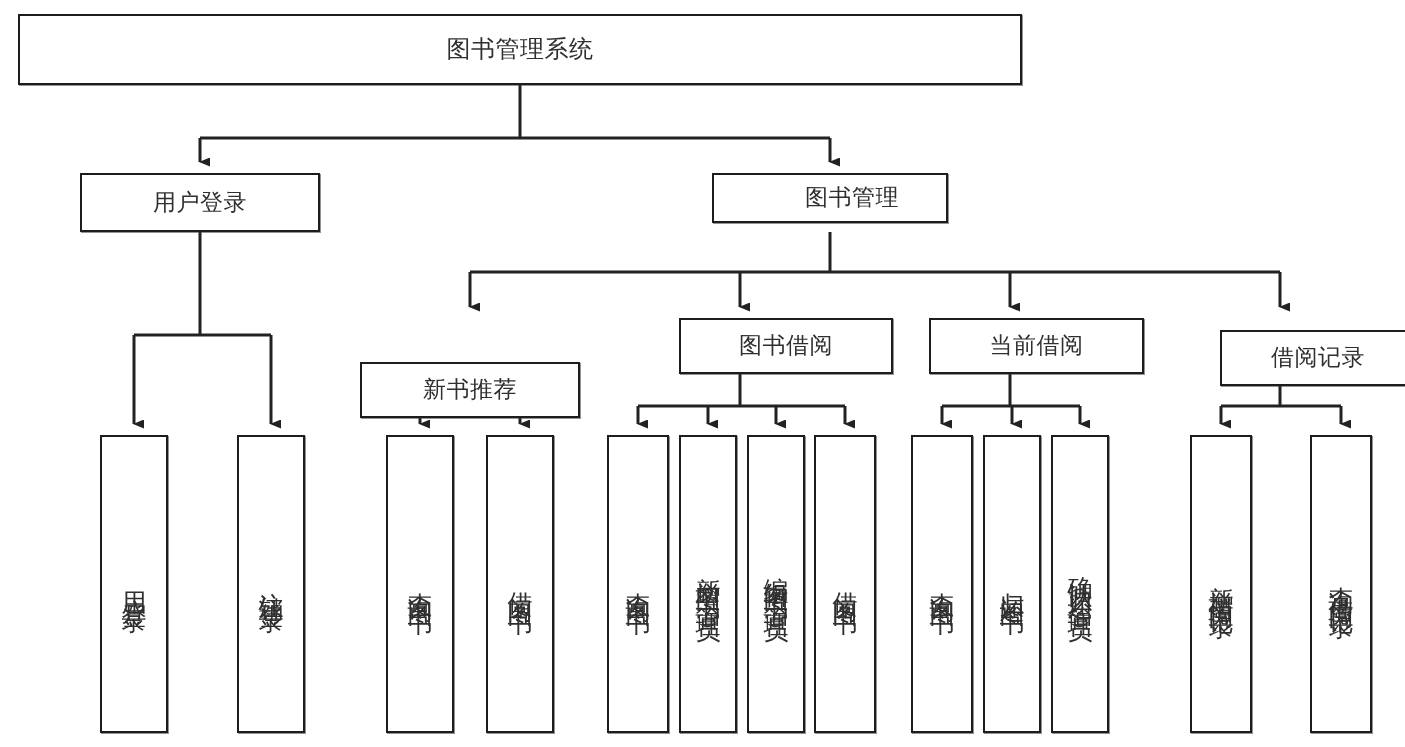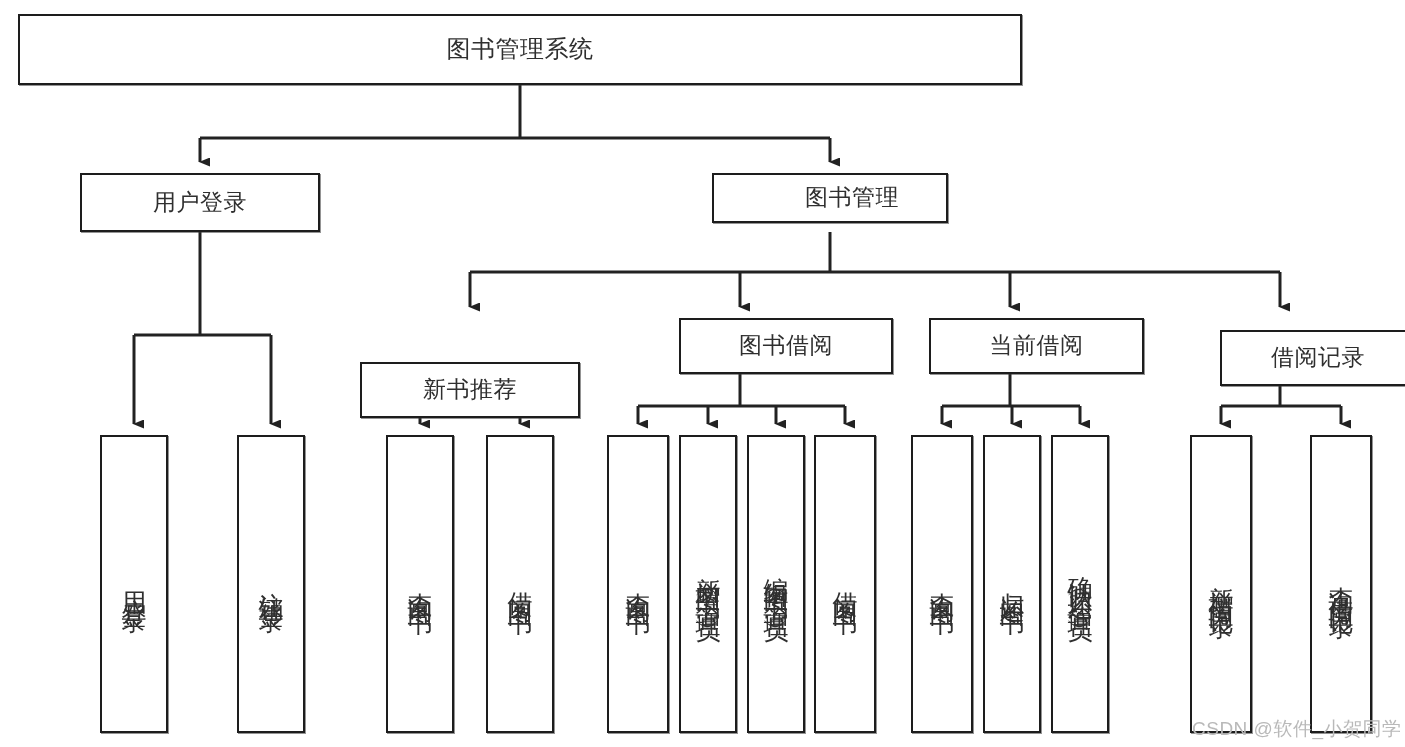--- a/index.html
+++ b/index.html
@@ -178,15 +178,14 @@
         <span class="node-label">确认归还（管理员）</span>
       </div>
       <div class="node vertical leaf" style="left: 1190px; top: 435px; width: 62px; height: 298px;">
         <span class="node-label">新增借阅记录</span>
       </div>
       <div class="node vertical leaf" style="left: 1310px; top: 435px; width: 62px; height: 298px;">
         <span class="node-label">查询借阅记录</span>
       </div>
     </div>
 
-  <div class="watermark" style="left: 1192px; top: 716px;">CSDN @软件_小贺同学</div>
 
 </div>
 
 </body></html>

